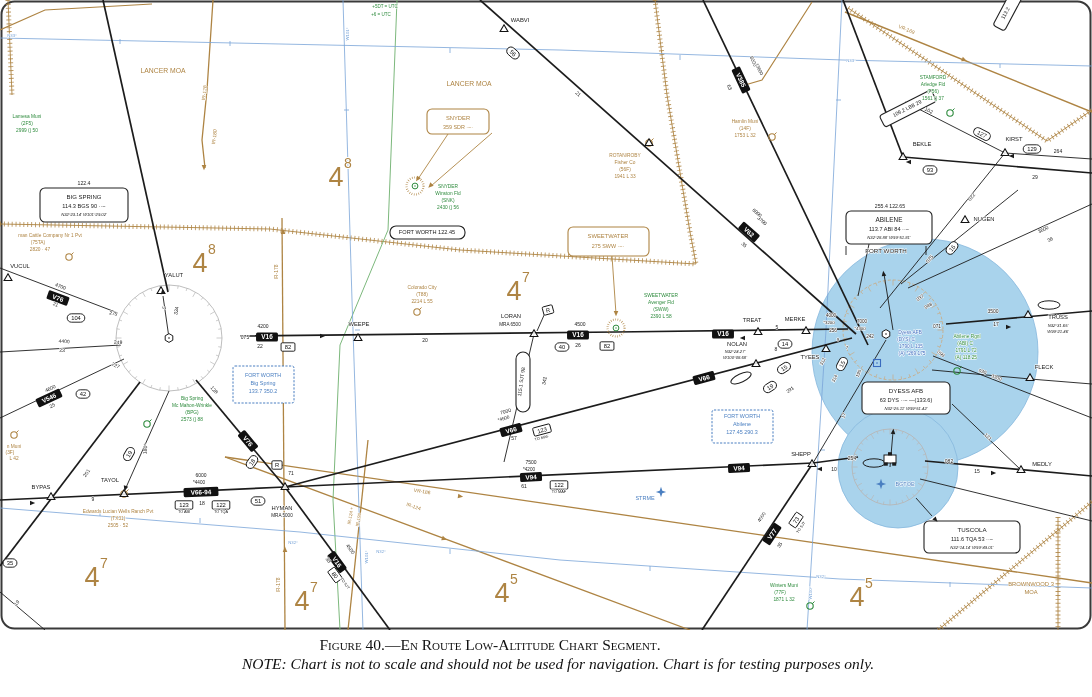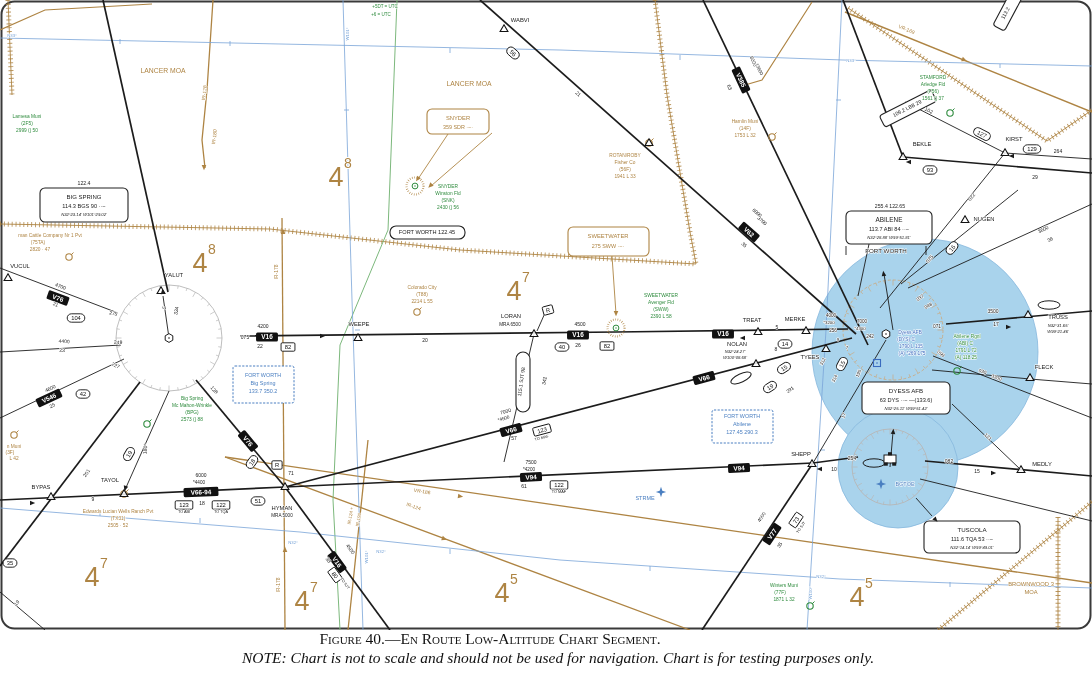--- a/index.html
+++ b/index.html
@@ -1,18 +1,18 @@
 <!DOCTYPE html>
 <html><head>
 <meta charset="utf-8">
 <style>
   html,body{margin:0;padding:0;background:#fff;}
   .page{width:1092px;height:697px;position:relative;font-family:"Liberation Sans",sans-serif;background:#fff;}
   #chart{display:block;width:1092px;height:630px;}
-  .caption{width:980px;text-align:center;font-family:"Liberation Serif",serif;font-size:15.5px;color:#111;font-variant:small-caps;}
+  .caption{width:980px;text-align:center;font-family:"Liberation Serif",serif;font-size:15.5px;color:#111;margin-top:6px;font-variant:small-caps;}
   .note{width:1092px;text-align:center;font-family:"Liberation Serif",serif;font-style:italic;font-size:15.5px;color:#111;margin-top:1px;margin-left:12px;}
 </style>
 </head>
 <body>
 
 <div class="page">
   <svg id="chart" viewBox="0 0 1092 630">
       <rect x="1.5" y="1.5" width="1089" height="627" rx="13" fill="#fff" stroke="#3a3a3a" stroke-width="2"></rect>
       <circle cx="925" cy="352" r="113" fill="#a9d3ec" stroke="#86b8dd" stroke-width="0.8"></circle>
       <circle cx="898" cy="468" r="60" fill="#a9d3ec" stroke="#86b8dd" stroke-width="0.8"></circle>

